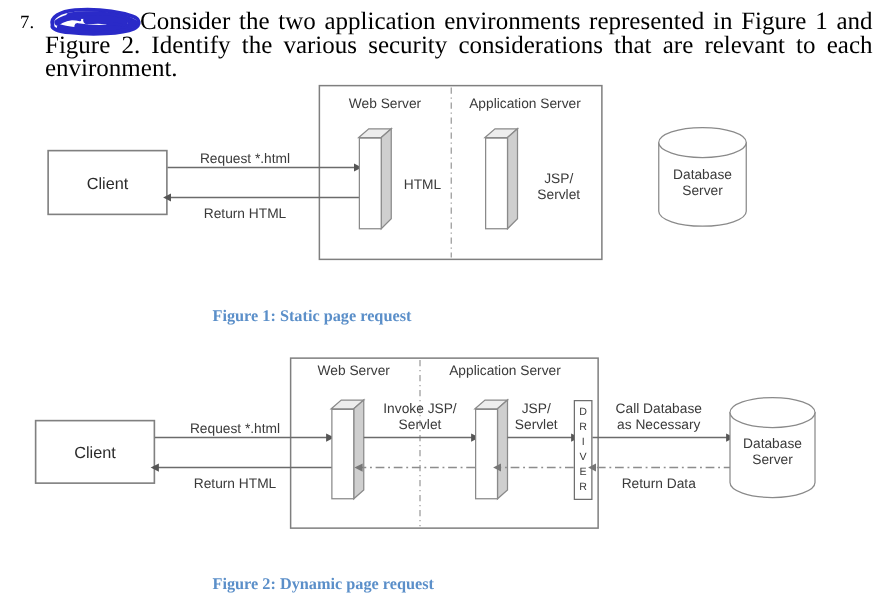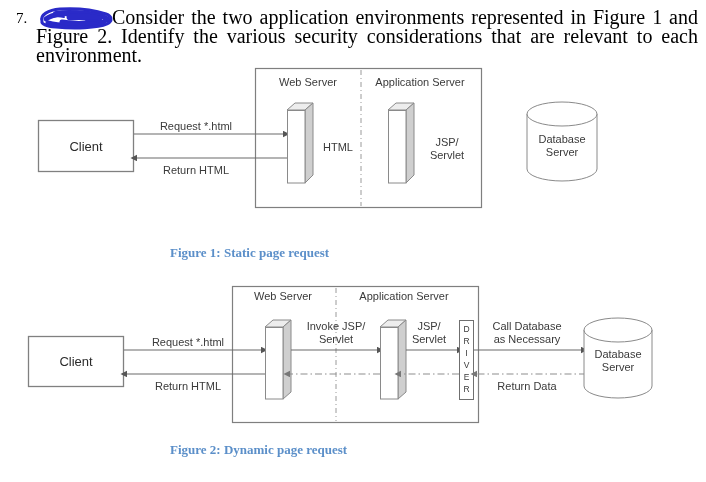--- a/index.html
+++ b/index.html
@@ -51,21 +51,21 @@
   
   .fig-caption {
     position: absolute;
     font-family: "Liberation Serif", serif;
     font-weight: bold;
     font-size: 13px;
     color: #5b8fc9;
     white-space: nowrap;
   }
   #fig1-caption { left: 170px; top: 245px; }
-  #fig2-caption { left: 170px; top: 442px; }
+  #fig2-caption { left: 170px; top: 459px; }
 
   
   .diagram {
     position: absolute;
     left: 0;
     top: 0;
   }
 
   
   .dlabel {

